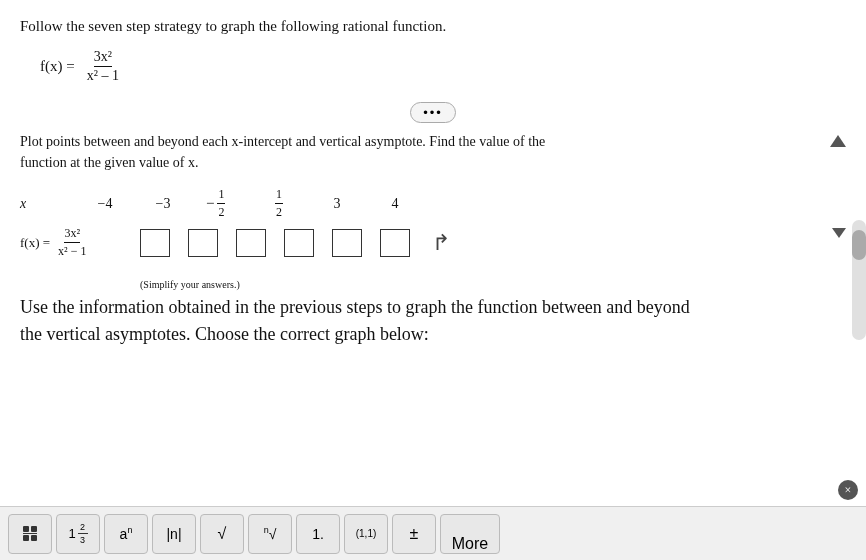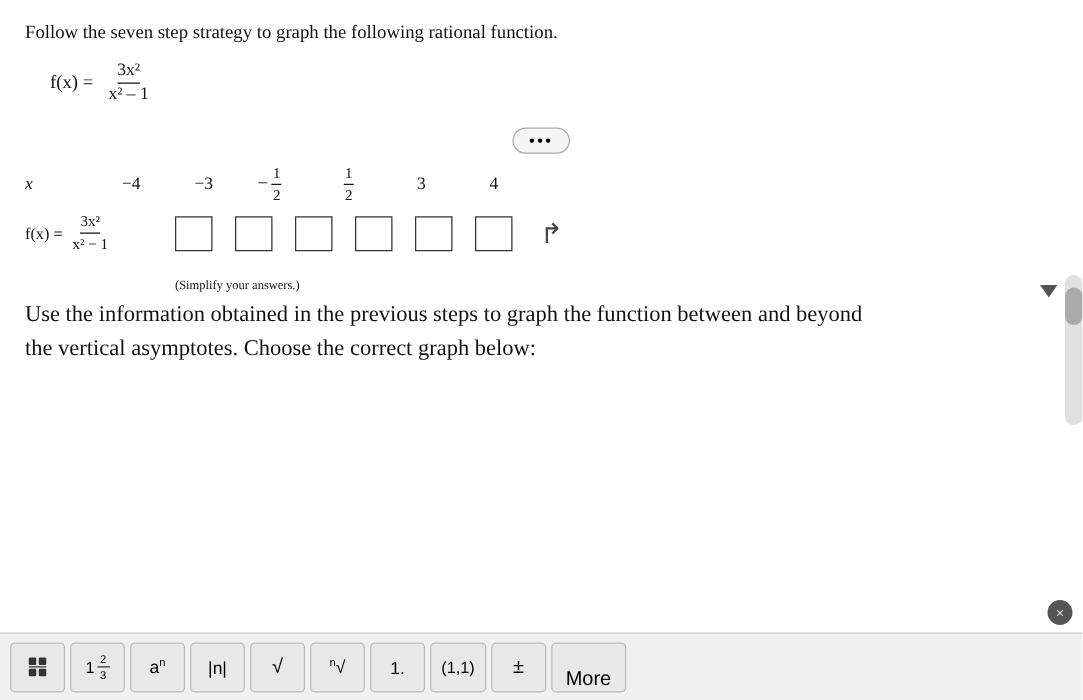--- a/index.html
+++ b/index.html
@@ -274,20 +274,27 @@
         <span>x²</span>
         <span>– 1</span>
       </span>
     </span>
   </div>
 
   <div class="divider-area">
     <button class="ellipsis-btn">•••</button>
   </div>
 
+  <div class="plot-instructions">
+    <div class="plot-instructions-text">
+      <span>Plot points between and beyond each x-intercept and vertical asymptote. Find the value of the</span><br>
+      <span>function at the given value of x.</span>
+    </div>
+    <div class="triangle-up"></div>
+  </div>
 
   <div class="table-section">
 
     <div class="table-row">
       <div class="x-label">
         <span style="font-style:italic;">x</span>
       </div>
       <div class="x-values">
     <span class="x-val">−4</span>
     <span class="x-val">−3</span>
@@ -393,21 +400,21 @@
 
   <button class="toolbar-btn">
     <span style="font-size:14px;"><sup style="font-size:9px;">n</sup>√</span>
   </button>
 
   <button class="toolbar-btn">
     <span style="font-size:14px;">1.</span>
   </button>
 
   <button class="toolbar-btn">
-    <span style="font-size:13px;">(1,1)</span>
+    <span style="font-size:10px;">(1,1)</span>
   </button>
 
   <button class="toolbar-btn">
     <span style="font-size:16px;">±</span>
   </button>
 
   <button class="toolbar-btn more-btn">
     <span>More</span>
   </button>
 

